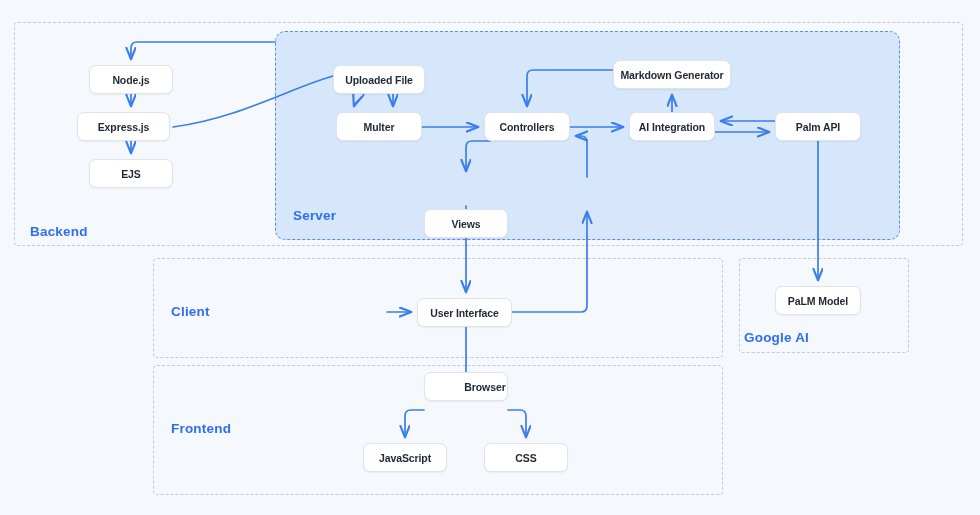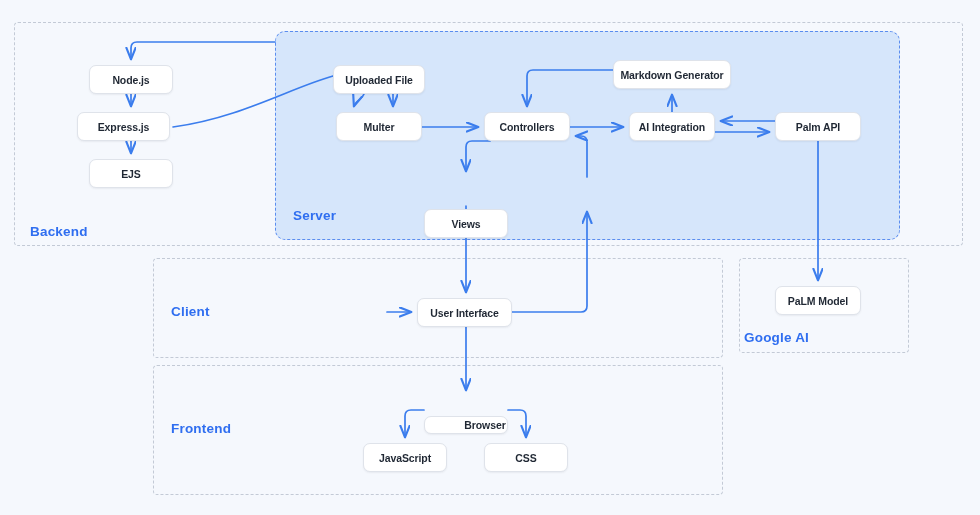--- a/index.html
+++ b/index.html
@@ -135,17 +135,17 @@
   <div class="node" id="n-uploaded" style="left: 333px; top: 65px; width: 92px; height: 29px;">Uploaded File</div>
   <div class="node" id="n-ejs" style="left: 89px; top: 159px; width: 84px; height: 29px;">EJS</div>
   <div class="node" id="n-multer" style="left: 336px; top: 112px; width: 86px; height: 29px;">Multer</div>
   <div class="node" id="n-controllers" style="left: 484px; top: 112px; width: 86px; height: 29px;">Controllers</div>
   <div class="node" id="n-markdown" style="left: 613px; top: 60px; width: 118px; height: 29px;">Markdown Generator</div>
   <div class="node" id="n-aiintegr" style="left: 629px; top: 112px; width: 86px; height: 29px;">AI Integration</div>
   <div class="node" id="n-palmapi" style="left: 775px; top: 112px; width: 86px; height: 29px;">Palm API</div>
   <div class="node" id="n-views" style="left: 424px; top: 177px; width: 84px; height: 29px; margin-top: 32px;">Views</div>
   <div class="node" id="n-ui" style="left: 417px; top: 298px; width: 95px; height: 29px;">User Interface</div>
   <div class="node" id="n-palmmodel" style="left: 775px; top: 286px; width: 86px; height: 29px;">PaLM Model</div>
-  <div class="node" id="n-browser" style="left: 424px; top: 416px; width: 84px; height: 18px; padding-left: 38px;">Browser</div>
+  <div class="node" id="n-browser" style="left: 424px; top: 372px; width: 84px; height: 29px; padding-left: 38px;">Browser</div>
   <div class="node" id="n-javascript" style="left: 363px; top: 443px; width: 84px; height: 29px;">JavaScript</div>
   <div class="node" id="n-css" style="left: 484px; top: 443px; width: 84px; height: 29px;">CSS</div>
 
 </div>
 
 </body></html>

